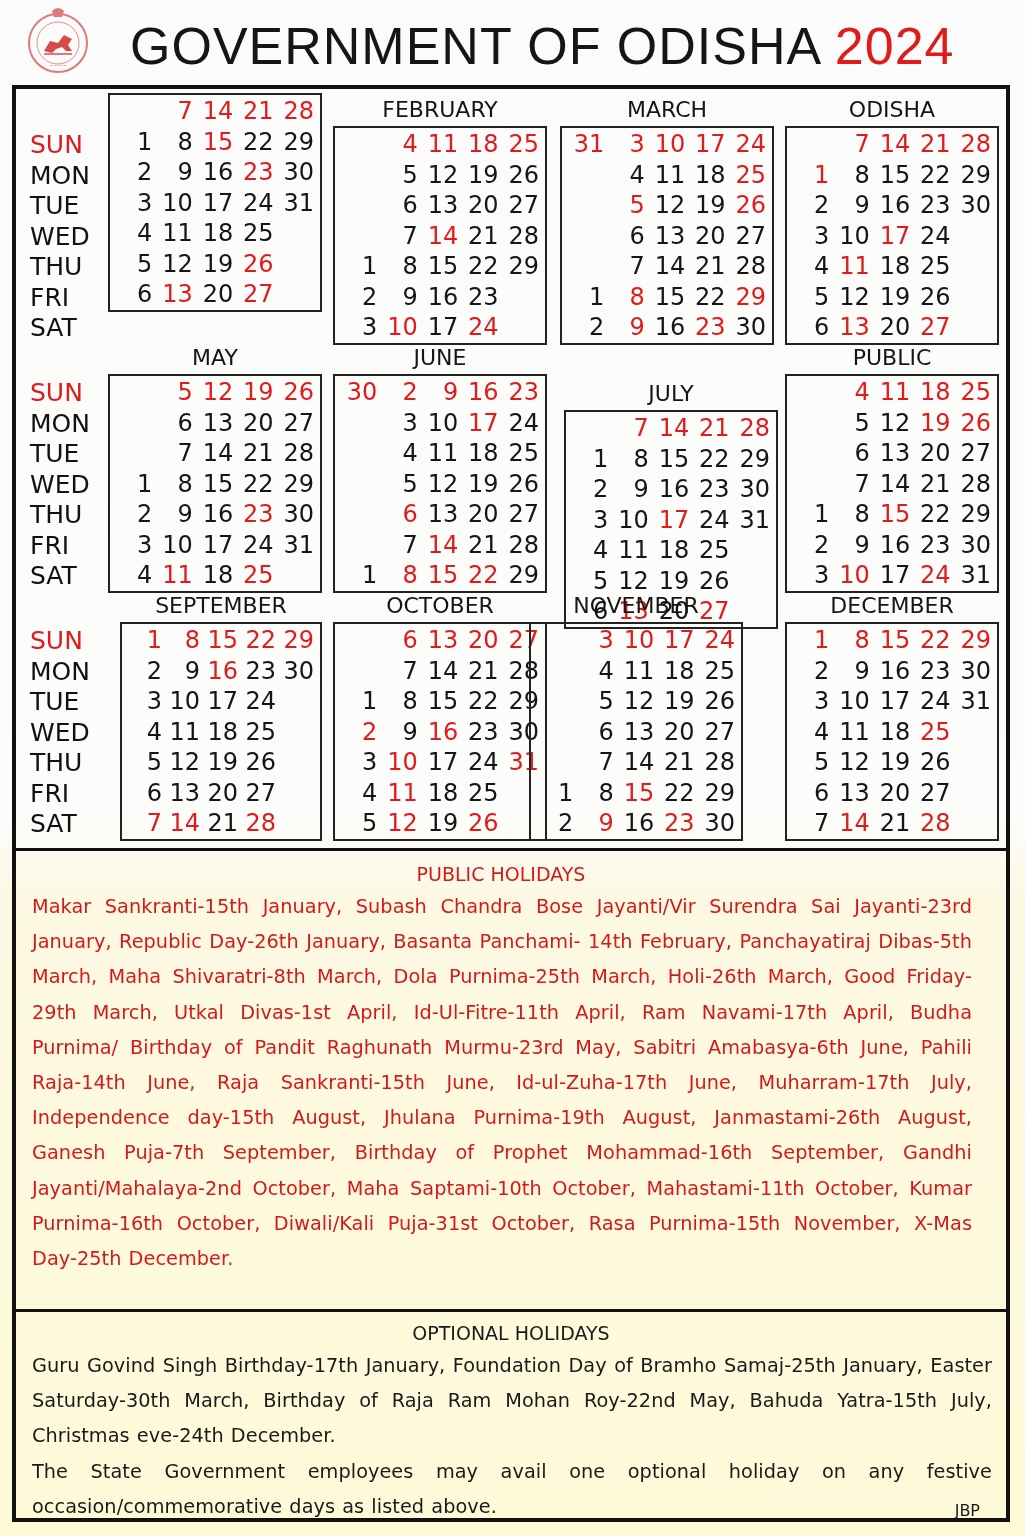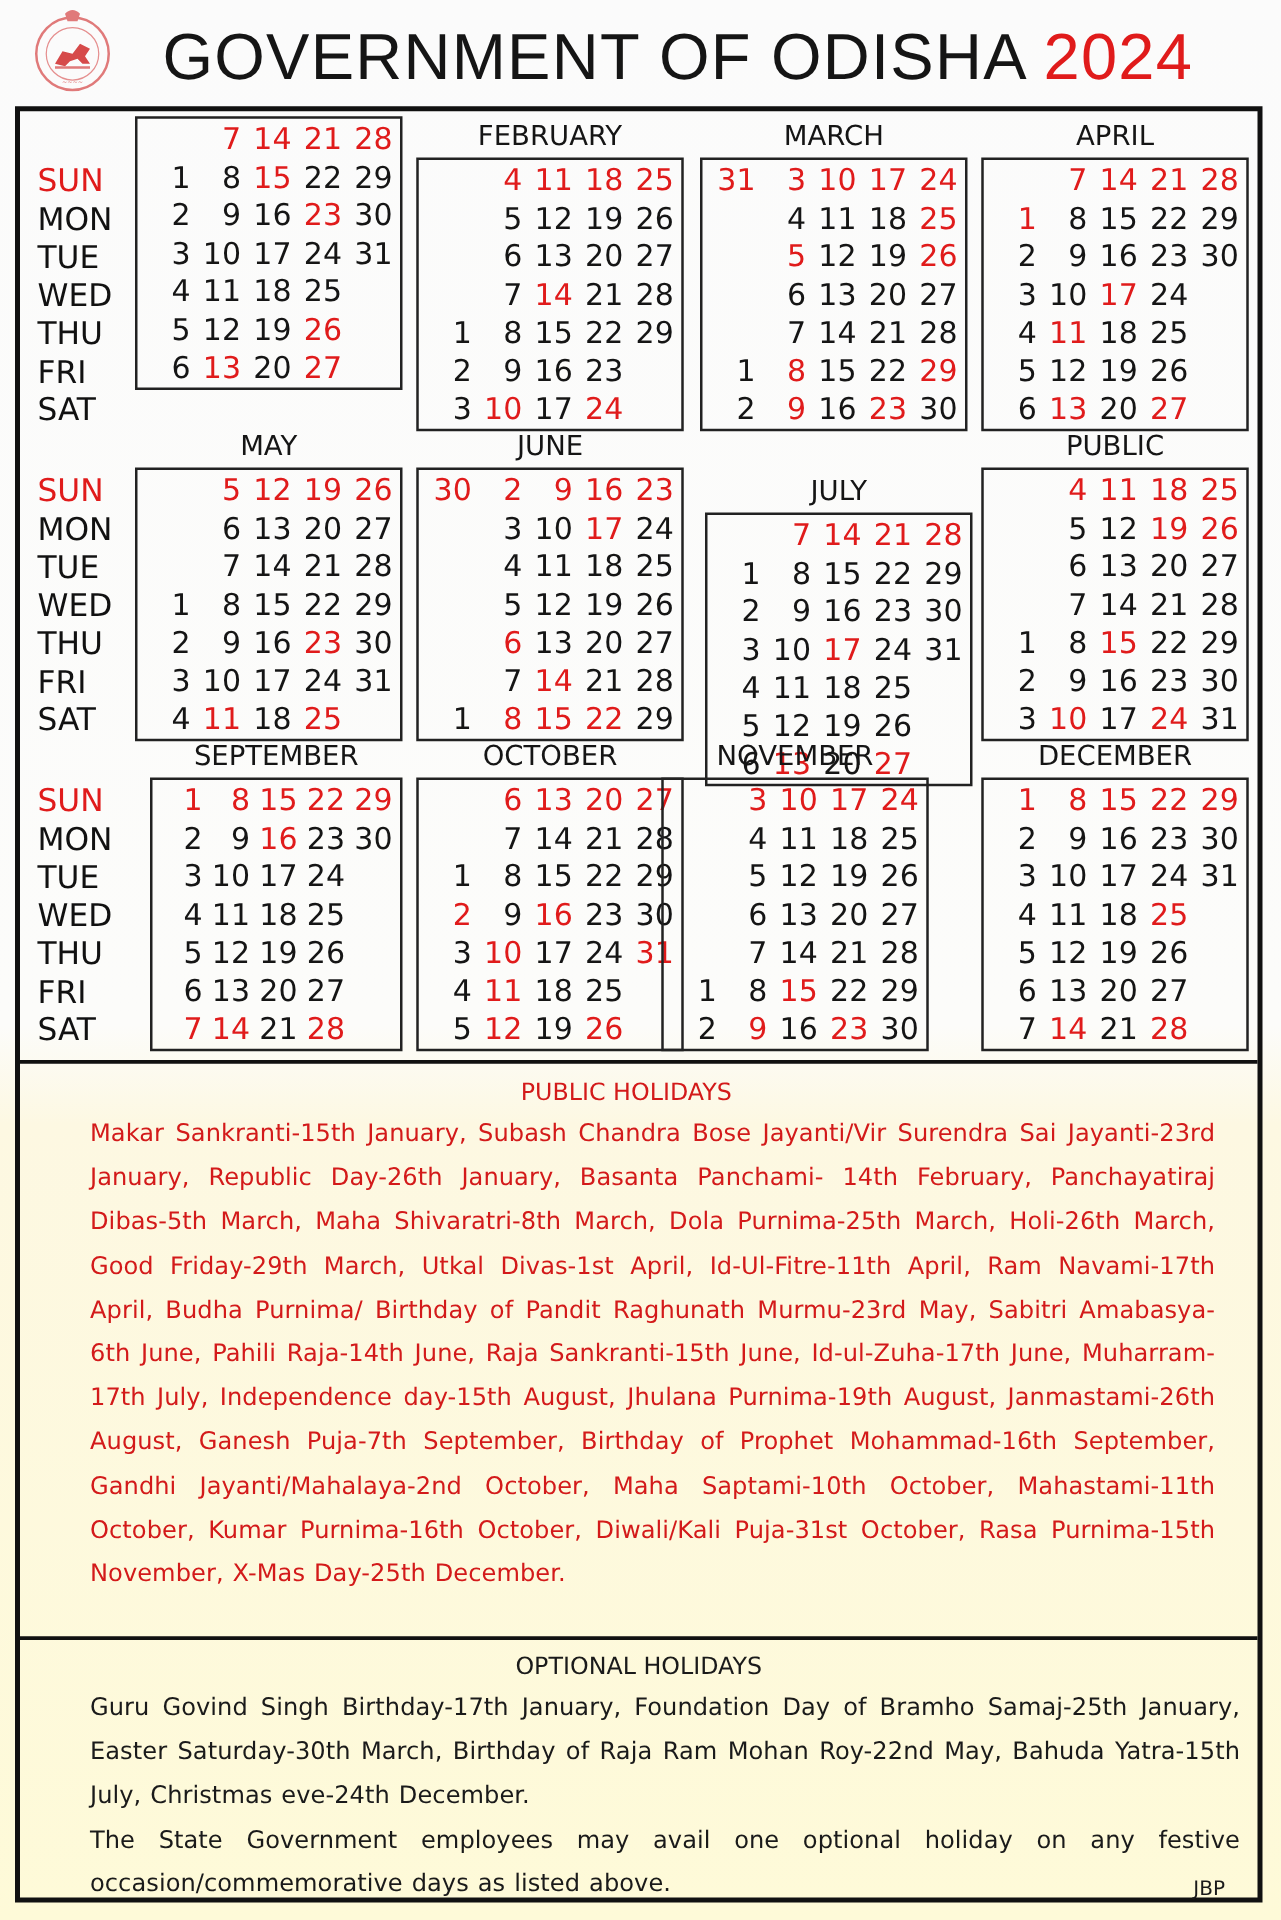--- a/index.html
+++ b/index.html
@@ -48,21 +48,21 @@
   .cell.red { color: #e01b1b; }
   .divider { position: absolute; left: 0; width: 990px; height: 3px; background: #111; }
   .pub { position: absolute; left: 0; top: 762px; width: 970px; height: 458px; }
   .sec-title {
     text-align: center; font-size: 19px; height: 30px; line-height: 30px; margin-top: 8px;
     font-family: "DejaVu Sans", sans-serif;
   }
   .pub .sec-title { color: #d31a1a; }
   .para {
     padding: 0 14px 0 16px; font-size: 19.3px; line-height: 35.2px; text-align: justify;
-    font-family: "DejaVu Sans", sans-serif; letter-spacing: 0.05px; word-spacing: 1px; margin-left: 40px;
+    font-family: "DejaVu Sans", sans-serif; letter-spacing: 0.05px; word-spacing: 1px;
   }
   .pub .para { color: #d31a1a; }
   .opt { position: absolute; left: 0; top: 1223px; width: 990px; height: 178px; }
   .opt .sec-title { color: #1a1a1a; margin-top: 6px; }
   .opt .para { color: #1a1a1a; }
   .note-wrap { position: relative; }
   .jbp { position: absolute; right: 26px; bottom: 4px; font-size: 16px; color: #1a1a1a; font-family: "DejaVu Sans", sans-serif; }
 </style>
 </head>
 <body>
@@ -209,21 +209,21 @@
             <div class="cell red">24</div>
             <div class="cell red">25</div>
             <div class="cell red">26</div>
             <div class="cell">27</div>
             <div class="cell">28</div>
             <div class="cell red">29</div>
             <div class="cell">30</div>
           </div>
         </div>
         <div class="month" style="left: 769px;">
-          <div class="month-name">APRIL</div>
+          <div class="month-name">ODISHA</div>
           <div class="month-box">
             <div class="cell"></div>
             <div class="cell red">1</div>
             <div class="cell">2</div>
             <div class="cell">3</div>
             <div class="cell">4</div>
             <div class="cell">5</div>
             <div class="cell">6</div>
             <div class="cell red">7</div>
             <div class="cell">8</div>

